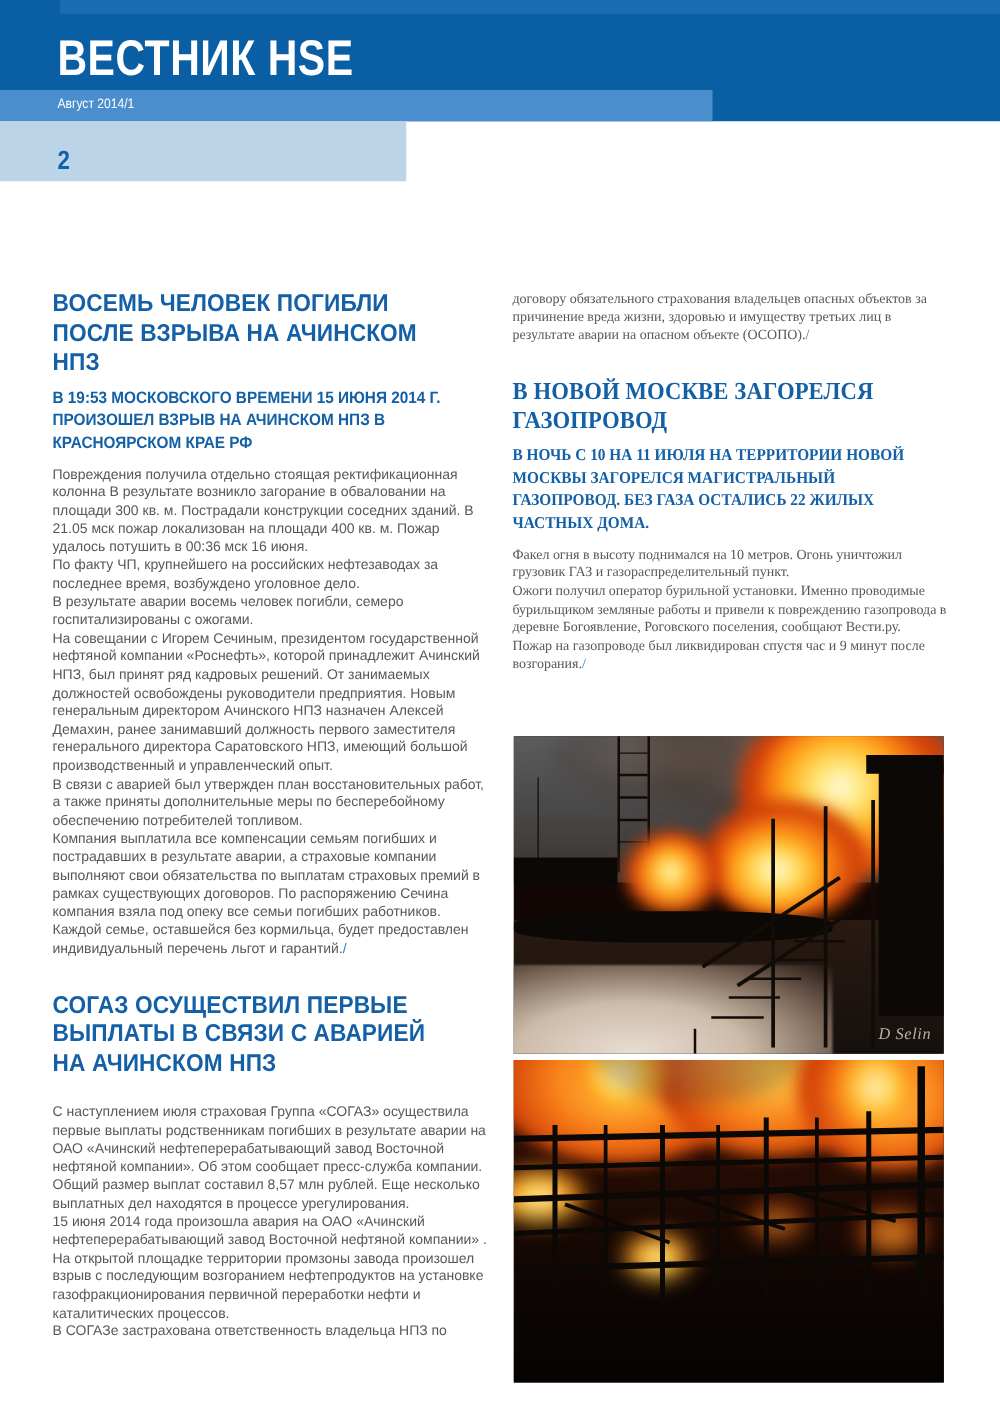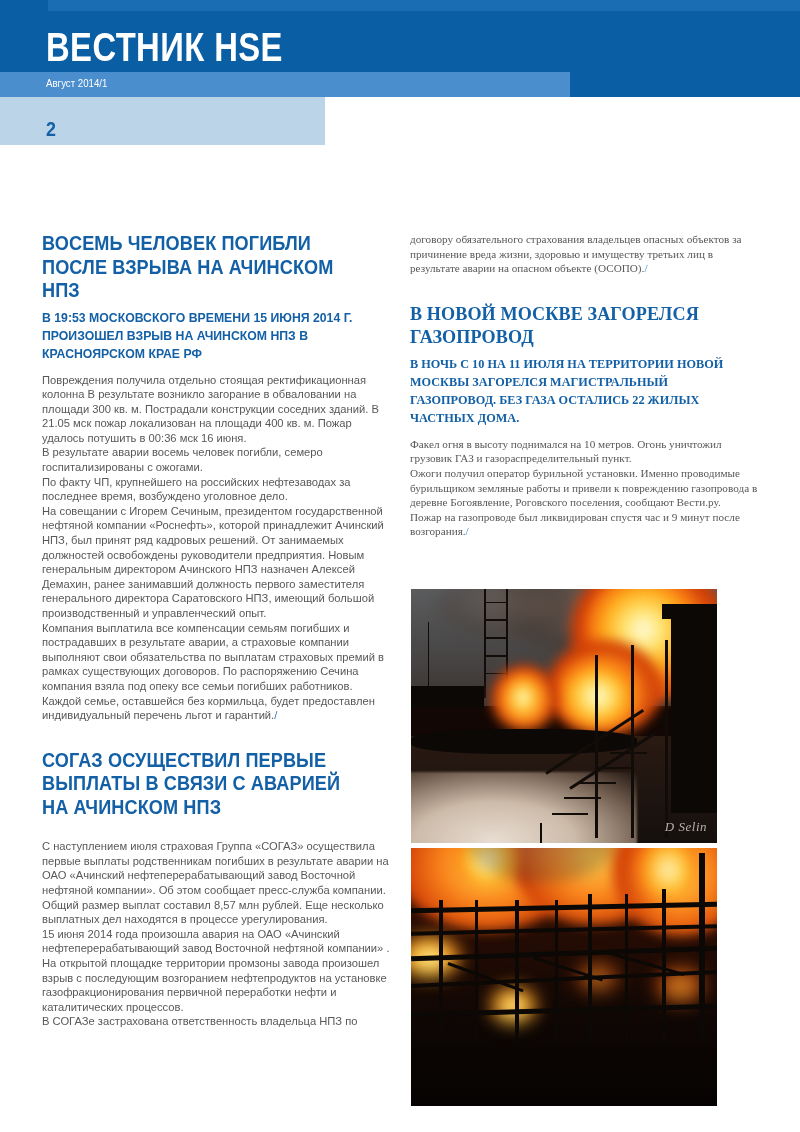--- a/index.html
+++ b/index.html
@@ -54,21 +54,21 @@
     text-align:left;
   }
   p.body + p.body{margin-top:0;}
   .slash{color:#2f7ec0;}
 
   .block{margin-bottom:0;}
   .gap-lg{height:26px;}
   .gap-sm{height:14px;}
 
   
-  .photo{position:absolute;left:411px;width:306px;overflow:hidden;background:#120704;}
+  .photo{position:absolute;left:411px;width:344px;overflow:hidden;background:#120704;}
   .photo-1{top:589px;height:254px;}
   .photo-2{top:848px;height:258px;}
 
   .ph-sky{position:absolute;left:0;top:0;width:100%;height:46%;
     background:linear-gradient(180deg,#5b5c5e 0%,#4b4a4a 45%,#3a3330 100%);}
   .ph-ground{position:absolute;left:0;bottom:0;width:100%;height:42%;
     background:linear-gradient(180deg,#2a1a12 0%,#15100e 100%);}
   .ph-snow{position:absolute;left:-4%;bottom:-6%;width:78%;height:34%;
     background:radial-gradient(ellipse at 40% 80%,#e8ddd2 0%,#cdbba9 40%,#6d5a4c 75%,rgba(40,30,24,0) 100%);
     filter:blur(1px);}
@@ -97,23 +97,24 @@
 
 <div class="pagenum-band"></div>
 <div class="pagenum">2</div>
 
 <div class="col col-left">
 
   <div class="block">
     <h2 class="headline">ВОСЕМЬ ЧЕЛОВЕК ПОГИБЛИ ПОСЛЕ ВЗРЫВА НА АЧИНСКОМ НПЗ</h2>
     <h3 class="subhead">В 19:53 МОСКОВСКОГО ВРЕМЕНИ 15 ИЮНЯ 2014 Г. ПРОИЗОШЕЛ ВЗРЫВ НА АЧИНСКОМ НПЗ В КРАСНОЯРСКОМ КРАЕ РФ</h3>
     <p class="body">Повреждения получила отдельно стоящая ректификационная колонна В результате возникло загорание в обваловании на площади 300 кв. м. Пострадали конструкции соседних зданий. В 21.05 мск пожар локализован на площади 400 кв. м. Пожар удалось потушить в 00:36 мск 16 июня.</p>
+    <p class="body">По факту ЧП, крупнейшего на российских нефтезаводах за последнее время, возбуждено уголовное дело.</p>
     <p class="body">В результате аварии восемь человек погибли, семеро госпитализированы с ожогами.</p>
-    <p class="body">По факту ЧП, крупнейшего на российских нефтезаводах за последнее время, возбуждено уголовное дело.</p>
     <p class="body">На совещании с Игорем Сечиным, президентом государственной нефтяной компании «Роснефть», которой принадлежит Ачинский НПЗ, был принят ряд кадровых решений. От занимаемых должностей освобождены руководители предприятия. Новым генеральным директором Ачинского НПЗ назначен Алексей Демахин, ранее занимавший должность первого заместителя генерального директора Саратовского НПЗ, имеющий большой производственный и управленческий опыт.</p>
+    <p class="body">В связи с аварией был утвержден план восстановительных работ, а также приняты дополнительные меры по бесперебойному обеспечению потребителей топливом.</p>
     <p class="body"><span>Компания выплатила все компенсации семьям погибших и пострадавших в результате аварии, а страховые компании выполняют свои обязательства по выплатам страховых премий в рамках существующих договоров. По распоряжению Сечина компания взяла под опеку все семьи погибших работников. Каждой семье, оставшейся без кормильца, будет предоставлен индивидуальный перечень льгот и гарантий.</span><span class="slash">/</span></p>
   </div>
 
   <div class="gap-lg"></div>
 
   <div class="block">
     <h2 class="headline">СОГАЗ ОСУЩЕСТВИЛ ПЕРВЫЕ ВЫПЛАТЫ В СВЯЗИ С АВАРИЕЙ НА АЧИНСКОМ НПЗ</h2>
     <div class="gap-sm"></div>
     <p class="body">С наступлением июля страховая Группа «СОГАЗ» осуществила первые выплаты родственникам погибших в результате аварии на ОАО «Ачинский нефтеперерабатывающий завод Восточной нефтяной компании». Об этом сообщает пресс-служба компании.</p>
     <p class="body">Общий размер выплат составил 8,57 млн рублей. Еще несколько выплатных дел находятся в процессе урегулирования.</p>

